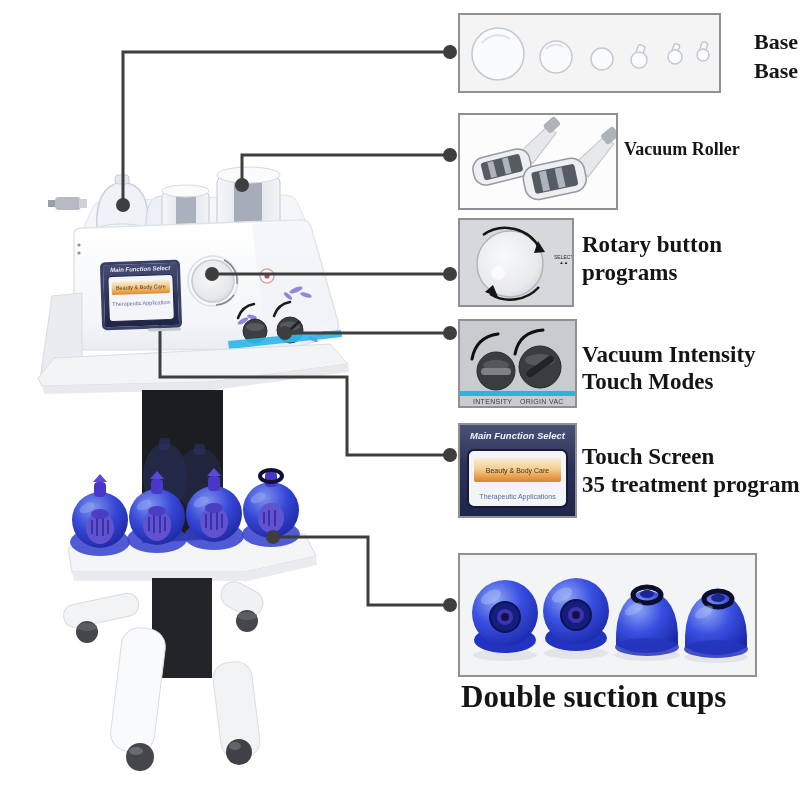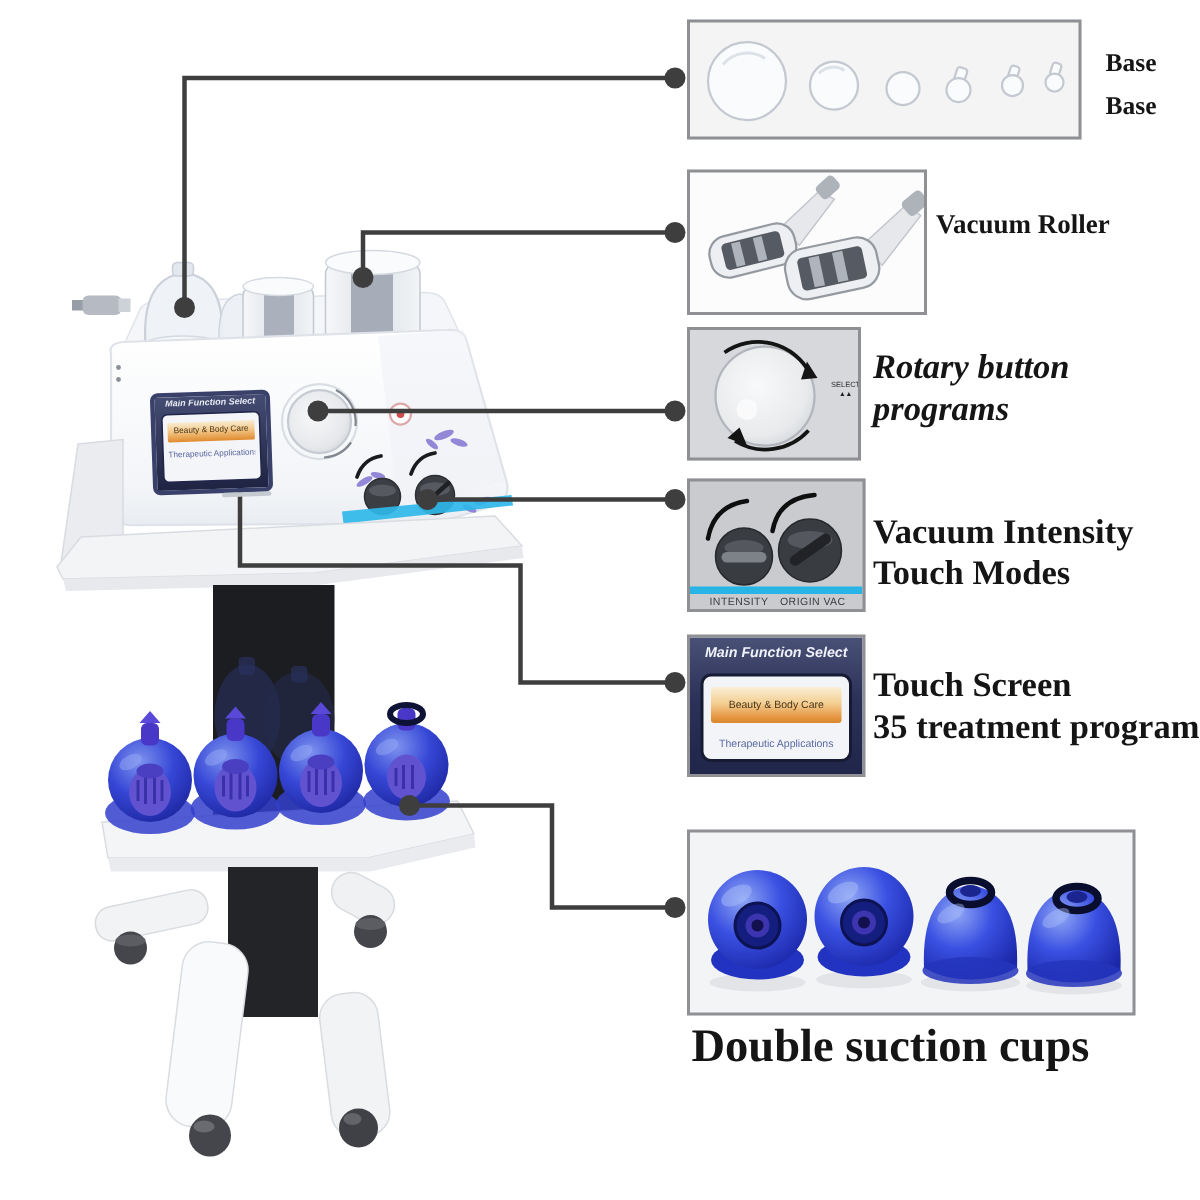--- a/index.html
+++ b/index.html
@@ -12,23 +12,23 @@
   .box-base{left:458px;top:13px;width:263px;height:80px;background:#f4f4f5;}
   .box-roller{left:458px;top:113px;width:160px;height:97px;background:#fcfcfd;}
   .box-rotary{left:458px;top:218px;width:116px;height:89px;background:#d6d8db;}
   .box-intensity{left:458px;top:319px;width:119px;height:89px;background:#c9cbcf;}
   .box-touch{left:458px;top:423px;width:119px;height:95px;
              background:linear-gradient(180deg,#4a5176 0%,#2b3158 45%,#20264a 100%);}
   .box-suction{left:458px;top:553px;width:299px;height:124px;background:#f3f4f6;}
   
   .lbl{position:absolute;font-family:"Liberation Serif",serif;font-weight:700;color:#151515;
        white-space:nowrap;}
-  .lbl-base{left:737px;top:27px;font-size:17px;line-height:29px;}
+  .lbl-base{left:754px;top:27px;font-size:22px;line-height:29px;}
   .lbl-roller{left:624px;top:139px;font-size:18px;}
-  .lbl-rotary{left:582px;top:231px;font-size:23px;line-height:28px;font-style:italic;}
+  .lbl-rotary{left:582px;top:231px;font-size:23px;line-height:28px;}
   .lbl-intensity{left:582px;top:341px;font-size:23px;line-height:27px;}
   .lbl-touch{left:582px;top:443px;font-size:23px;line-height:28px;}
   .lbl-suction{left:461px;top:679px;font-size:31px;}
   
   .k-label{position:absolute;font-size:7px;color:#3a3d42;letter-spacing:.3px;white-space:nowrap;}
   .select-label{position:absolute;left:94px;top:35px;font-size:5px;color:#2a2a2a;line-height:5px;
                 text-align:center;}
   .select-label .tris{font-size:4.5px;color:#1c1c1c;}
   
   .ts-title{position:absolute;left:0;right:0;top:5px;text-align:center;color:#f0f2fa;

